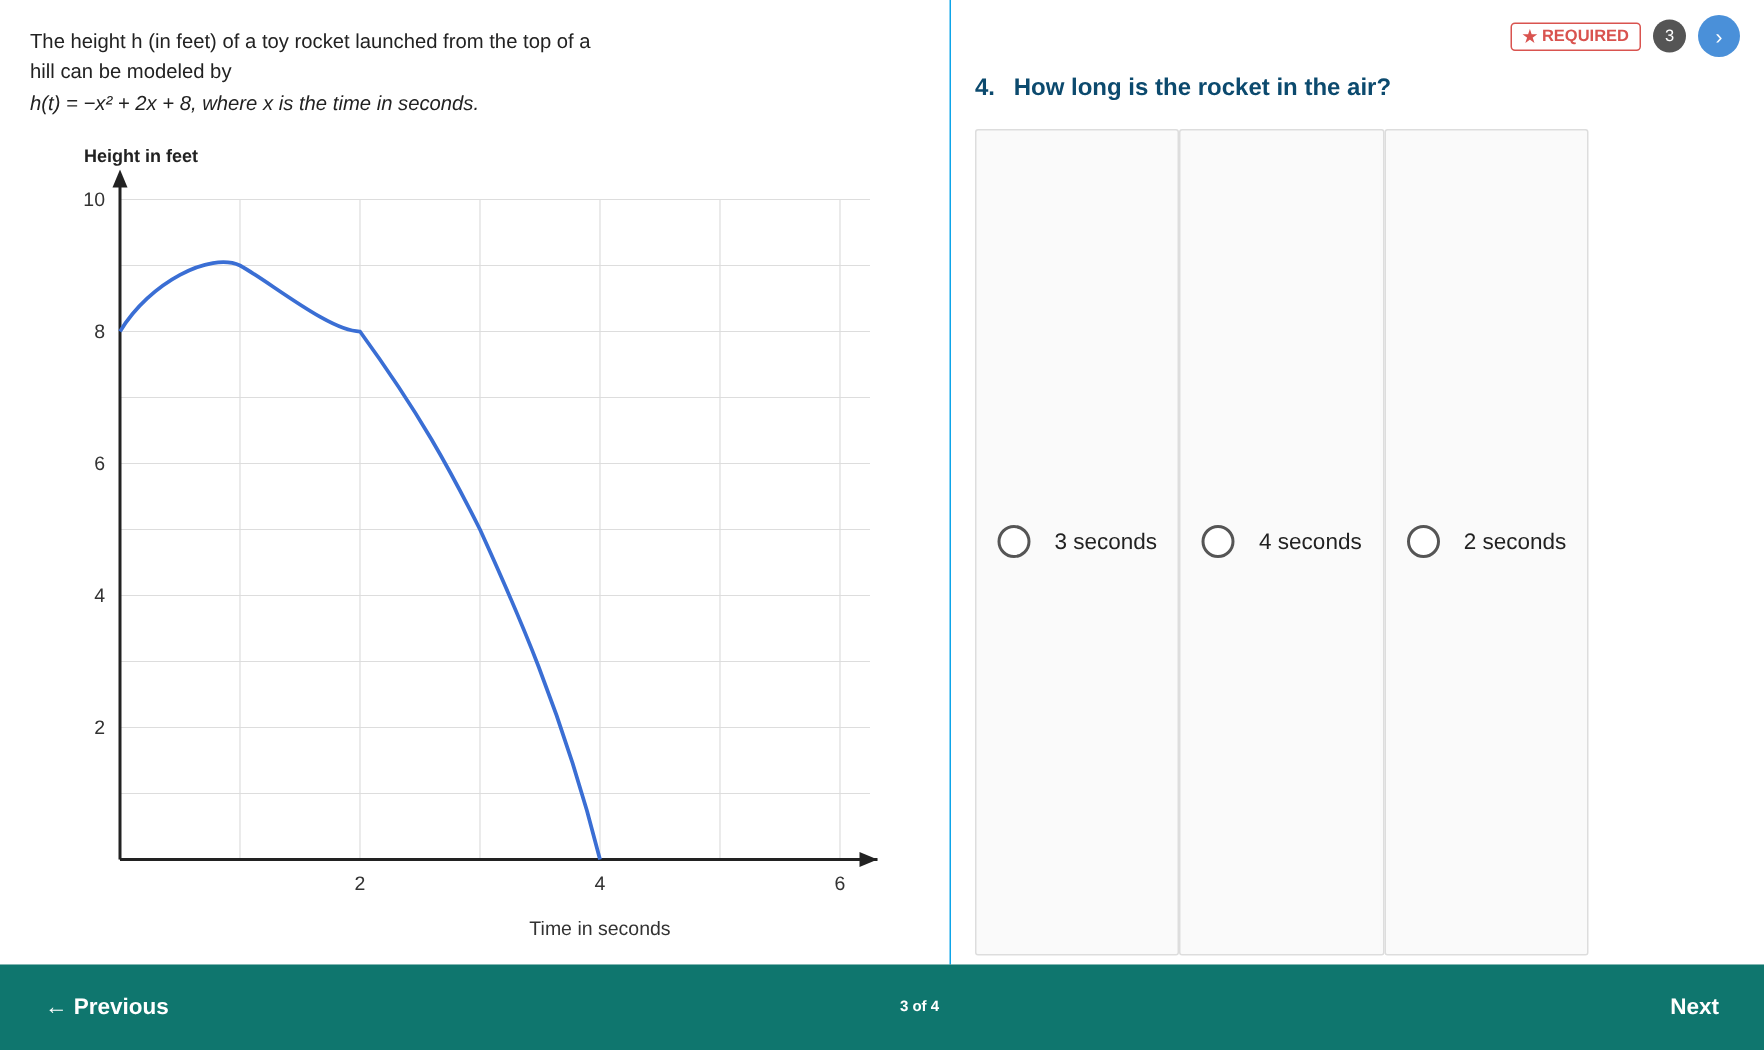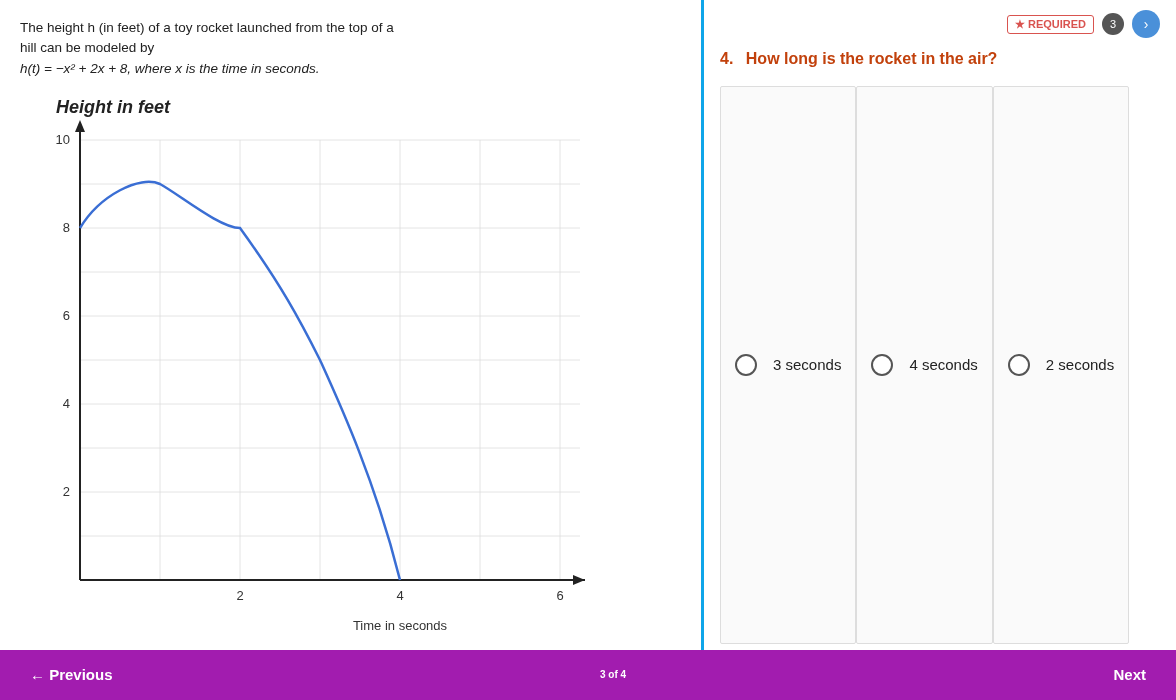--- a/index.html
+++ b/index.html
@@ -14,23 +14,23 @@
     }
 
     .main-content {
       display: flex;
       flex: 1;
       background: #fff;
     }
 
     
     .left-panel {
-      width: 704px;
+      width: 634px;
       padding: 18px 20px 10px 20px;
-      border-right: 3px solid #0ea5e9;
+      border-right: 1px solid #0ea5e9;
       display: flex;
       flex-direction: column;
     }
 
     .problem-text {
       font-size: 13.5px;
       color: #222;
       line-height: 1.5;
       margin-bottom: 14px;
     }
@@ -39,26 +39,25 @@
       font-style: italic;
     }
 
     .chart-container {
       flex: 1;
       position: relative;
       margin-top: 4px;
     }
 
     .chart-title {
-      font-size: 18px;
+      font-size: 12px;
       font-weight: bold;
       color: #222;
       margin-left: 36px;
       margin-bottom: 2px;
-      font-style: italic;
     }
 
     .chart-area {
       position: relative;
       width: 100%;
       height: 520px;
     }
 
     svg.graph {
       width: 580px;
@@ -122,21 +121,21 @@
       display: flex;
       align-items: center;
       justify-content: center;
       cursor: pointer;
     }
 
     .question-text {
       padding: 6px 16px 18px 16px;
       font-size: 16px;
       font-weight: bold;
-      color: #c2410c;
+      color: #0c4a6e;
     }
 
     .question-number {
       font-size: 16px;
       font-weight: bold;
       margin-right: 8px;
     }
 
     .options-list {
       flex: 1;
@@ -168,21 +167,21 @@
     }
 
     .option-label {
       font-size: 15px;
       color: #222;
     }
 
     
     .bottom-nav {
       height: 60px;
-      background: #a21caf;
+      background: #0f766e;
       display: flex;
       align-items: center;
       justify-content: space-between;
       padding: 0 30px;
     }
 
     .nav-prev {
       color: #fff;
       font-size: 15px;
       font-weight: bold;

